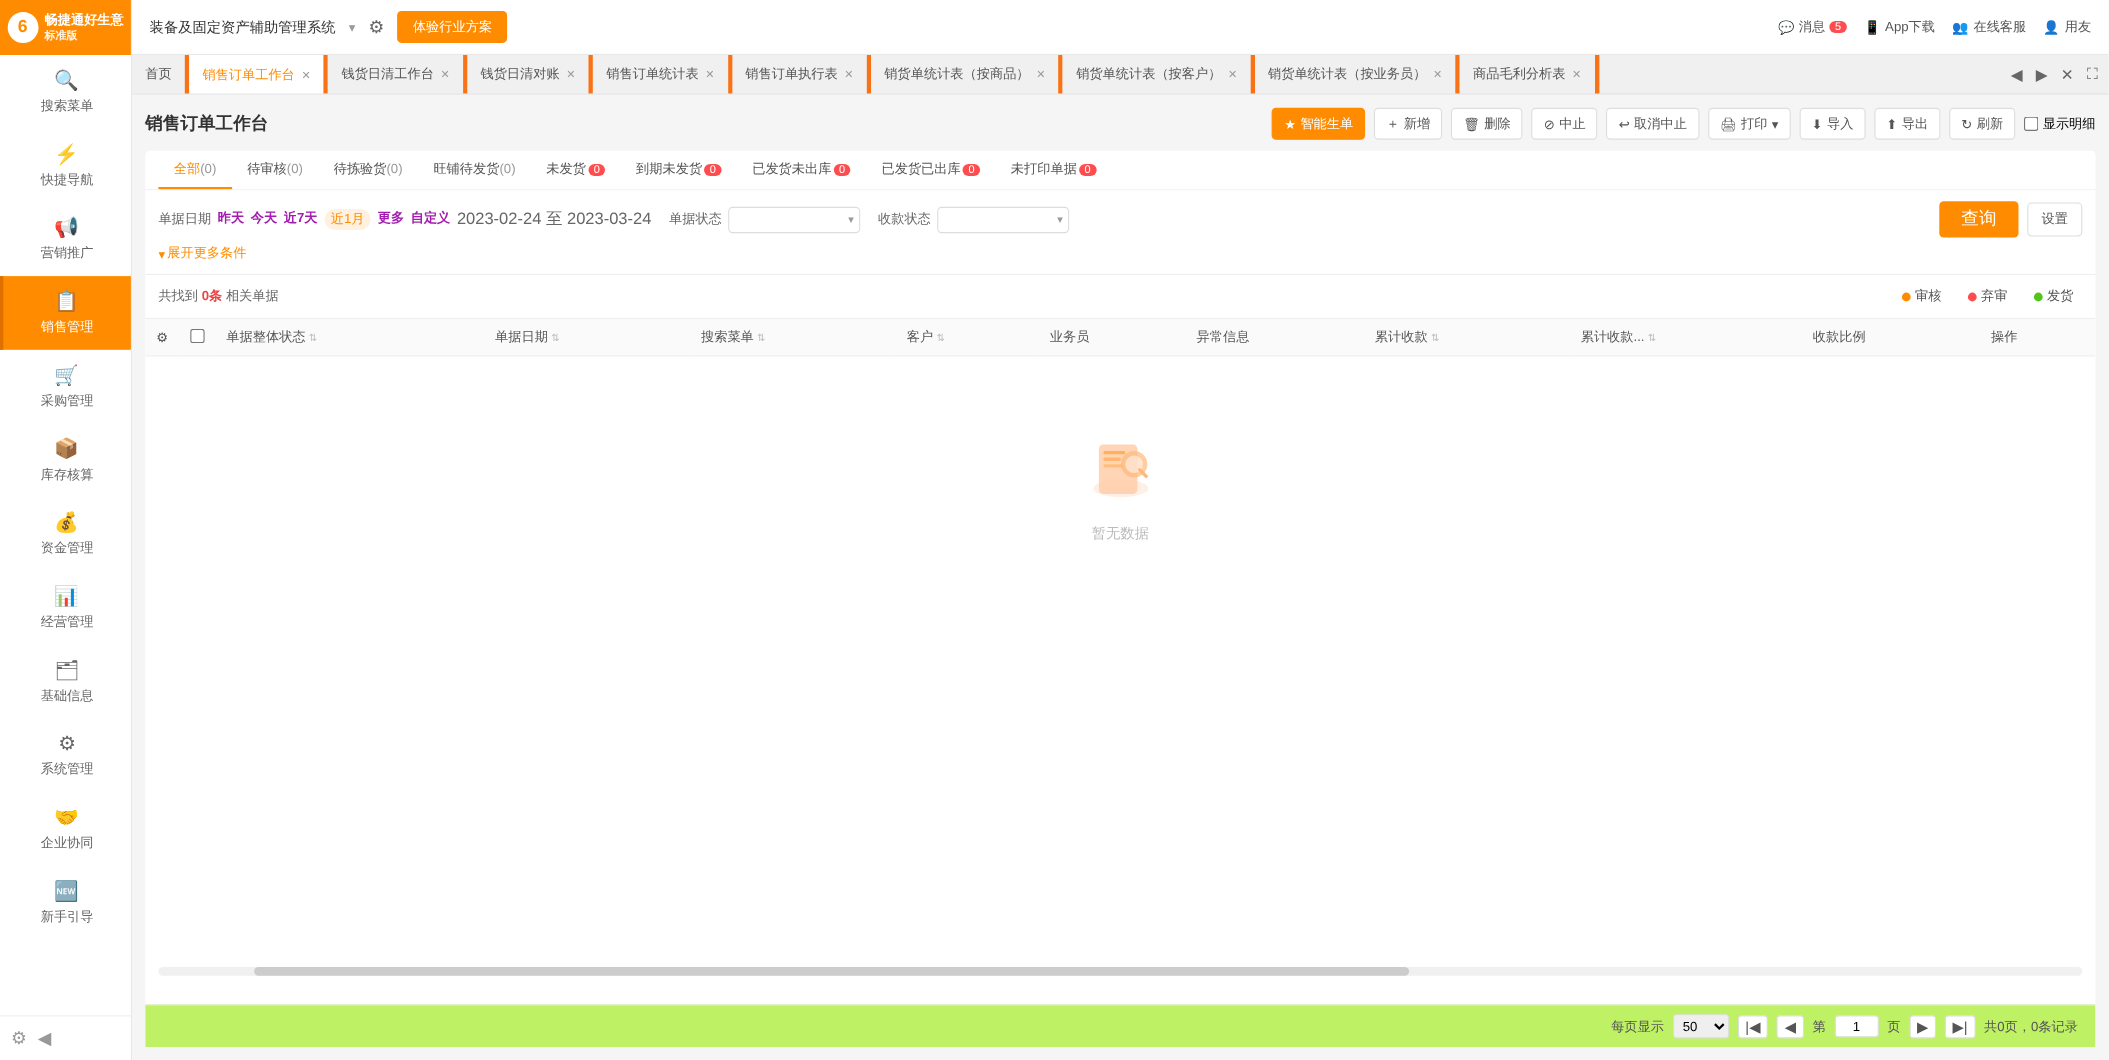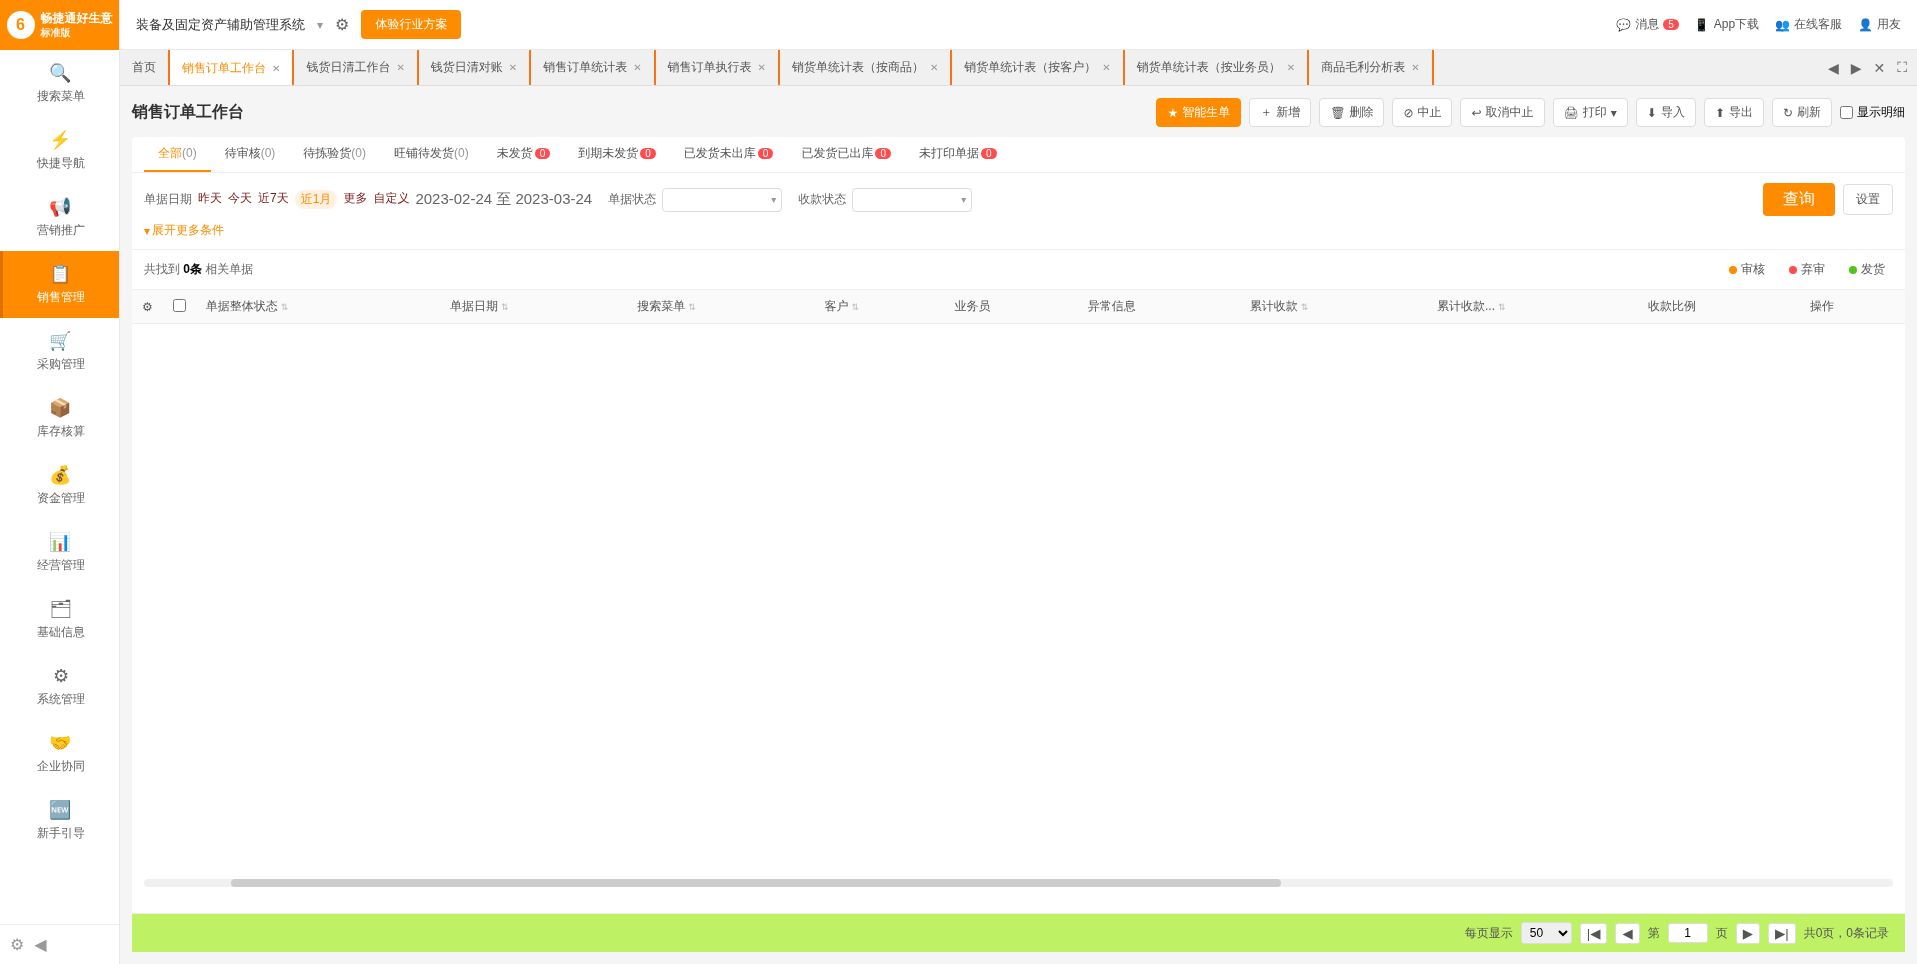--- a/index.html
+++ b/index.html
@@ -26,21 +26,21 @@
     .topbar-title { color: #333; font-size: 13px; font-weight: 500; }
     .topbar-arrow { color: #999; }
     .topbar-settings { color: #666; font-size: 16px; cursor: pointer; }
     .topbar-trial-btn { background: #ff8c00; color: #fff; border: none; border-radius: 4px; padding: 6px 14px; cursor: pointer; font-size: 12px; }
     .topbar-right { margin-left: auto; display: flex; align-items: center; gap: 16px; color: #555; font-size: 12px; }
     .topbar-right-item { display: flex; align-items: center; gap: 4px; cursor: pointer; }
     .badge { background: #ff4d4f; color: #fff; border-radius: 10px; padding: 0 5px; font-size: 10px; }
 
     
     .tabs-bar { height: 36px; background: #f0f0f0; display: flex; align-items: center; border-bottom: 1px solid #ddd; overflow: hidden; }
-    .tab { display: flex; align-items: center; gap: 4px; padding: 0 12px; height: 53px; font-size: 12px; cursor: pointer; white-space: nowrap; border-right: 2px solid #f97316; color: #555; background: #f0f0f0; }
+    .tab { display: flex; align-items: center; gap: 4px; padding: 0 12px; height: 53px; font-size: 12px; cursor: pointer; white-space: nowrap; border-right: 4px solid #f97316; color: #555; background: #f0f0f0; }
     .tab.active { background: #fff; color: #ff8c00; border-top: 2px solid #ff8c00; }
     .tab.home { color: #555; }
     .tab .close-icon { color: #999; font-size: 10px; margin-left: 2px; }
     .tabs-nav { display: flex; align-items: center; padding: 0 6px; gap: 4px; margin-left: auto; }
     .tabs-nav-btn { color: #666; cursor: pointer; font-size: 14px; padding: 2px 4px; }
 
     
     .content { flex: 1; background: #f5f5f5; display: flex; flex-direction: column; overflow: hidden; padding: 12px; }
 
     
@@ -56,35 +56,35 @@
     .subtab.active { color: #ff8c00; border-bottom: 2px solid #ff8c00; font-weight: 500; }
     .subtab .count-badge { background: #ff4d4f; color: #fff; border-radius: 10px; padding: 0 5px; font-size: 10px; margin-left: 2px; }
     .subtab .count-zero { color: #999; }
 
     
     .filter-area { background: #fff; padding: 10px 12px; border-bottom: 1px solid #eee; }
     .filter-row { display: flex; align-items: center; gap: 16px; flex-wrap: wrap; }
     .filter-item { display: flex; align-items: center; gap: 6px; }
     .filter-label { color: #666; white-space: nowrap; }
     .filter-date-options { display: flex; gap: 6px; }
-    .filter-date-opt { color: #7f1d1d; cursor: pointer; }
+    .filter-date-opt { color: #a21caf; cursor: pointer; font-weight: bold; }
     .filter-date-opt.active { color: #ff8c00; background: #fff5ed; padding: 1px 6px; border-radius: 3px; }
     .filter-date-range { color: #666; font-size: 15px; text-align: right; }
     .filter-select { border: 1px solid #ddd; border-radius: 4px; padding: 4px 24px 4px 8px; font-size: 12px; color: #555; background: #fff; cursor: pointer; appearance: none; min-width: 120px; }
     .filter-select-wrap { position: relative; display: inline-flex; align-items: center; }
     .filter-select-wrap::after { content: '▾'; position: absolute; right: 6px; color: #999; pointer-events: none; font-size: 10px; }
     .expand-btn { color: #ff8c00; cursor: pointer; font-size: 12px; display: flex; align-items: center; gap: 2px; margin-left: auto; }
     .query-btn { background: #ff8c00; color: #fff; border: none; border-radius: 4px; padding: 6px 20px; cursor: pointer; font-size: 16px; }
     .settings-btn { background: #fff; color: #555; border: 1px solid #ddd; border-radius: 4px; padding: 6px 12px; cursor: pointer; font-size: 12px; }
 
     
     .table-area { flex: 1; background: #fff; display: flex; flex-direction: column; overflow: hidden; }
     .table-toolbar { display: flex; align-items: center; padding: 8px 12px; border-bottom: 1px solid #eee; gap: 8px; }
     .record-count { color: #666; font-size: 12px; }
-    .record-count strong { color: #000000; }
+    .record-count strong { color: #ef4444; }
     .table-action-btn { display: flex; align-items: center; gap: 4px; color: #555; cursor: pointer; font-size: 12px; padding: 3px 8px; border-radius: 3px; }
     .table-action-btn .dot { width: 8px; height: 8px; border-radius: 50%; display: inline-block; }
     .dot-orange { background: #ff8c00; }
     .dot-red { background: #ff4d4f; }
     .dot-green { background: #52c41a; }
     .action-separator { margin-left: auto; }
     table { width: 100%; border-collapse: collapse; }
     thead th { background: #fafafa; border-bottom: 1px solid #eee; padding: 8px 10px; text-align: left; color: #555; font-weight: normal; white-space: nowrap; font-size: 12px; }
     thead th .sort-icon { color: #bbb; margin-left: 3px; font-size: 9px; }
     .empty-state { flex: 1; display: flex; flex-direction: column; align-items: center; justify-content: center; padding: 60px 0; }
@@ -395,20 +395,34 @@
               <th><span>业务员</span></th>
               <th><span>异常信息</span></th>
               <th><span>累计收款</span><span class="sort-icon">⇅</span></th>
               <th><span>累计收款...</span><span class="sort-icon">⇅</span></th>
               <th><span>收款比例</span></th>
               <th><span>操作</span></th>
             </tr>
           </thead>
           <tbody id="table-body"></tbody>
         </table>
+        <div class="empty-state">
+
+          <svg class="empty-icon" viewBox="0 0 80 80">
+            <ellipse cx="40" cy="60" rx="25" ry="8" fill="#ffe0cc" opacity="0.5"></ellipse>
+            <rect x="20" y="20" width="35" height="45" rx="4" fill="#ffcba4" opacity="0.8"></rect>
+            <rect x="24" y="26" width="20" height="3" rx="1.5" fill="#ff8c00" opacity="0.5"></rect>
+            <rect x="24" y="32" width="16" height="3" rx="1.5" fill="#ff8c00" opacity="0.4"></rect>
+            <rect x="24" y="38" width="18" height="3" rx="1.5" fill="#ff8c00" opacity="0.3"></rect>
+            <circle cx="52" cy="38" r="12" fill="#ffb87a" opacity="0.7"></circle>
+            <circle cx="52" cy="38" r="8" fill="#fff" opacity="0.5"></circle>
+            <line x1="57" y1="43" x2="63" y2="49" stroke="#ffb87a" stroke-width="3" stroke-linecap="round"></line>
+          </svg>
+          <span class="empty-text">暂无数据</span>
+        </div>
       </div>
 
       <div class="scroll-track">
         <div class="scroll-thumb"></div>
       </div>
 
       <div class="pagination">
         <span>每页显示</span>
         <select class="pagination-select">
           <option>10</option>

